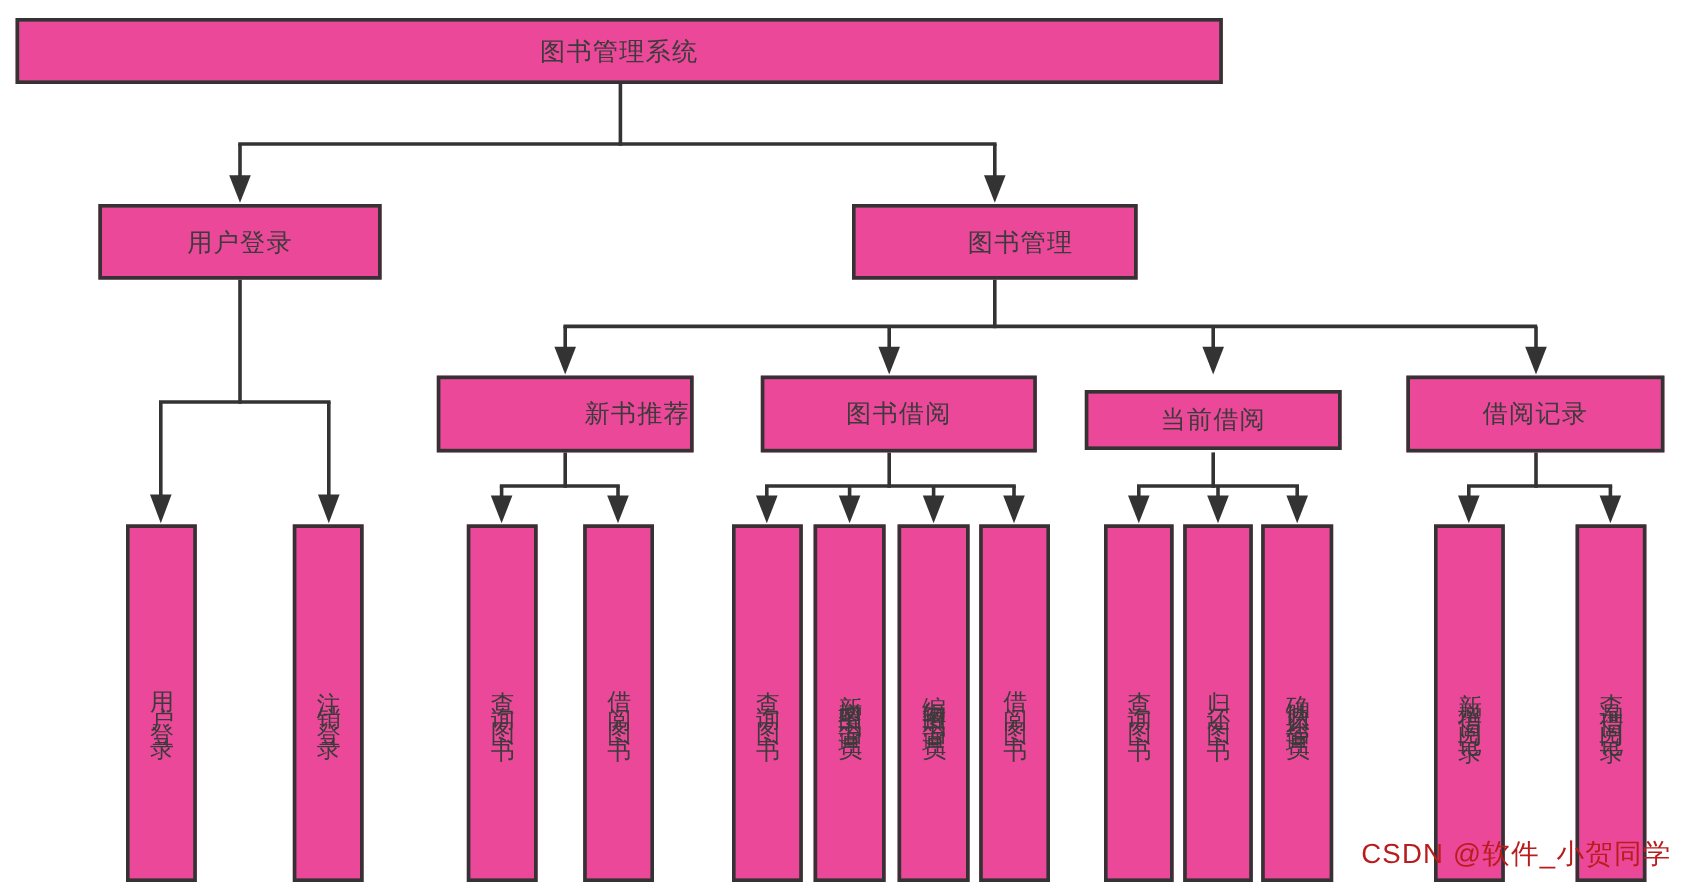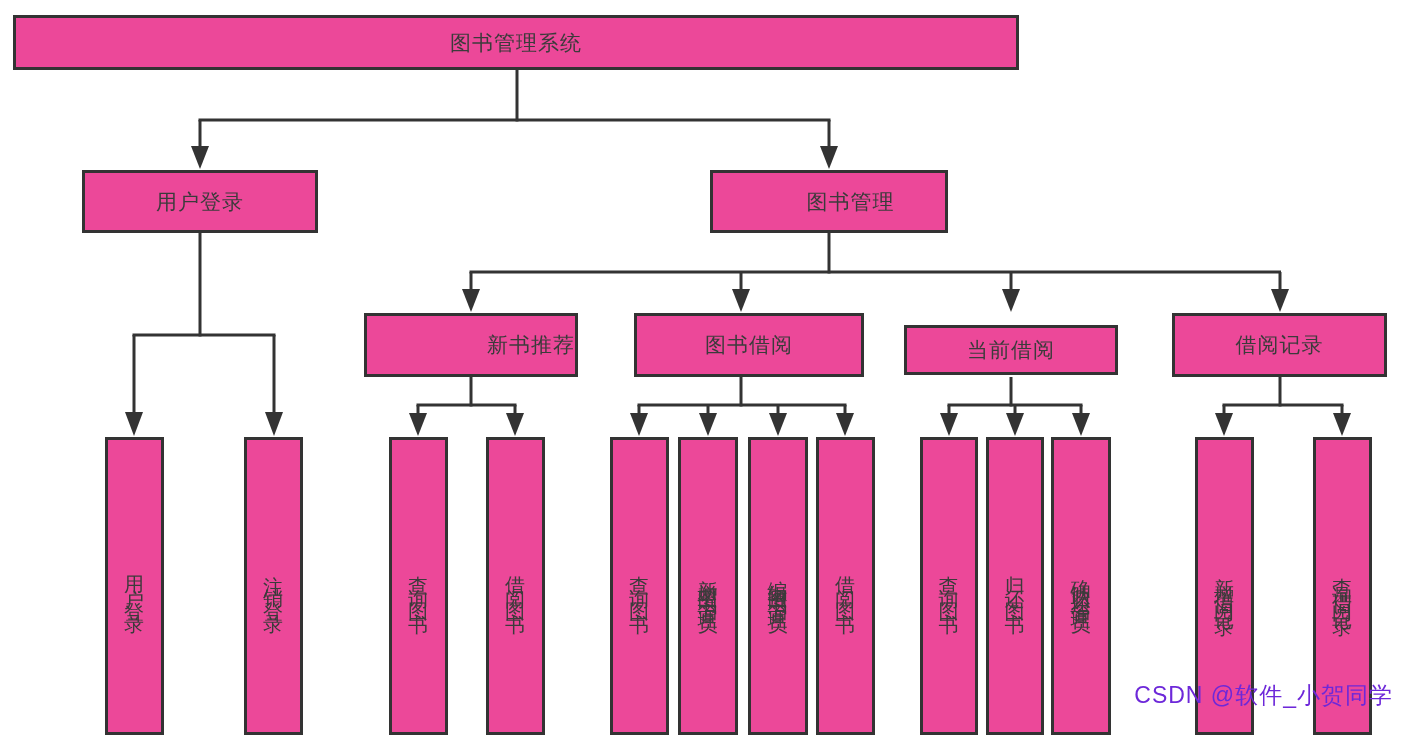--- a/index.html
+++ b/index.html
@@ -51,23 +51,23 @@
   .l-c3 { left: 748px;  width: 60px; }
   .l-c4 { left: 816px;  width: 59px; }
   .l-d1 { left: 920px;  width: 58px; }
   .l-d2 { left: 986px;  width: 58px; }
   .l-d3 { left: 1051px; width: 60px; }
   .l-e1 { left: 1195px; width: 59px; }
   .l-e2 { left: 1313px; width: 59px; }
   .watermark {
     position: absolute;
     right: 12px;
-    top: 680px;
+    top: 696px;
     font-size: 23px;
-    color: #6d28d9;
+    color: #b91c1c;
     letter-spacing: 1px;
     white-space: nowrap;
   }
 </style>
 </head>
 <body>
 
 <div class="canvas">
 
   <svg class="wires" viewBox="0 0 1405 747" xmlns="http://www.w3.org/2000/svg">

